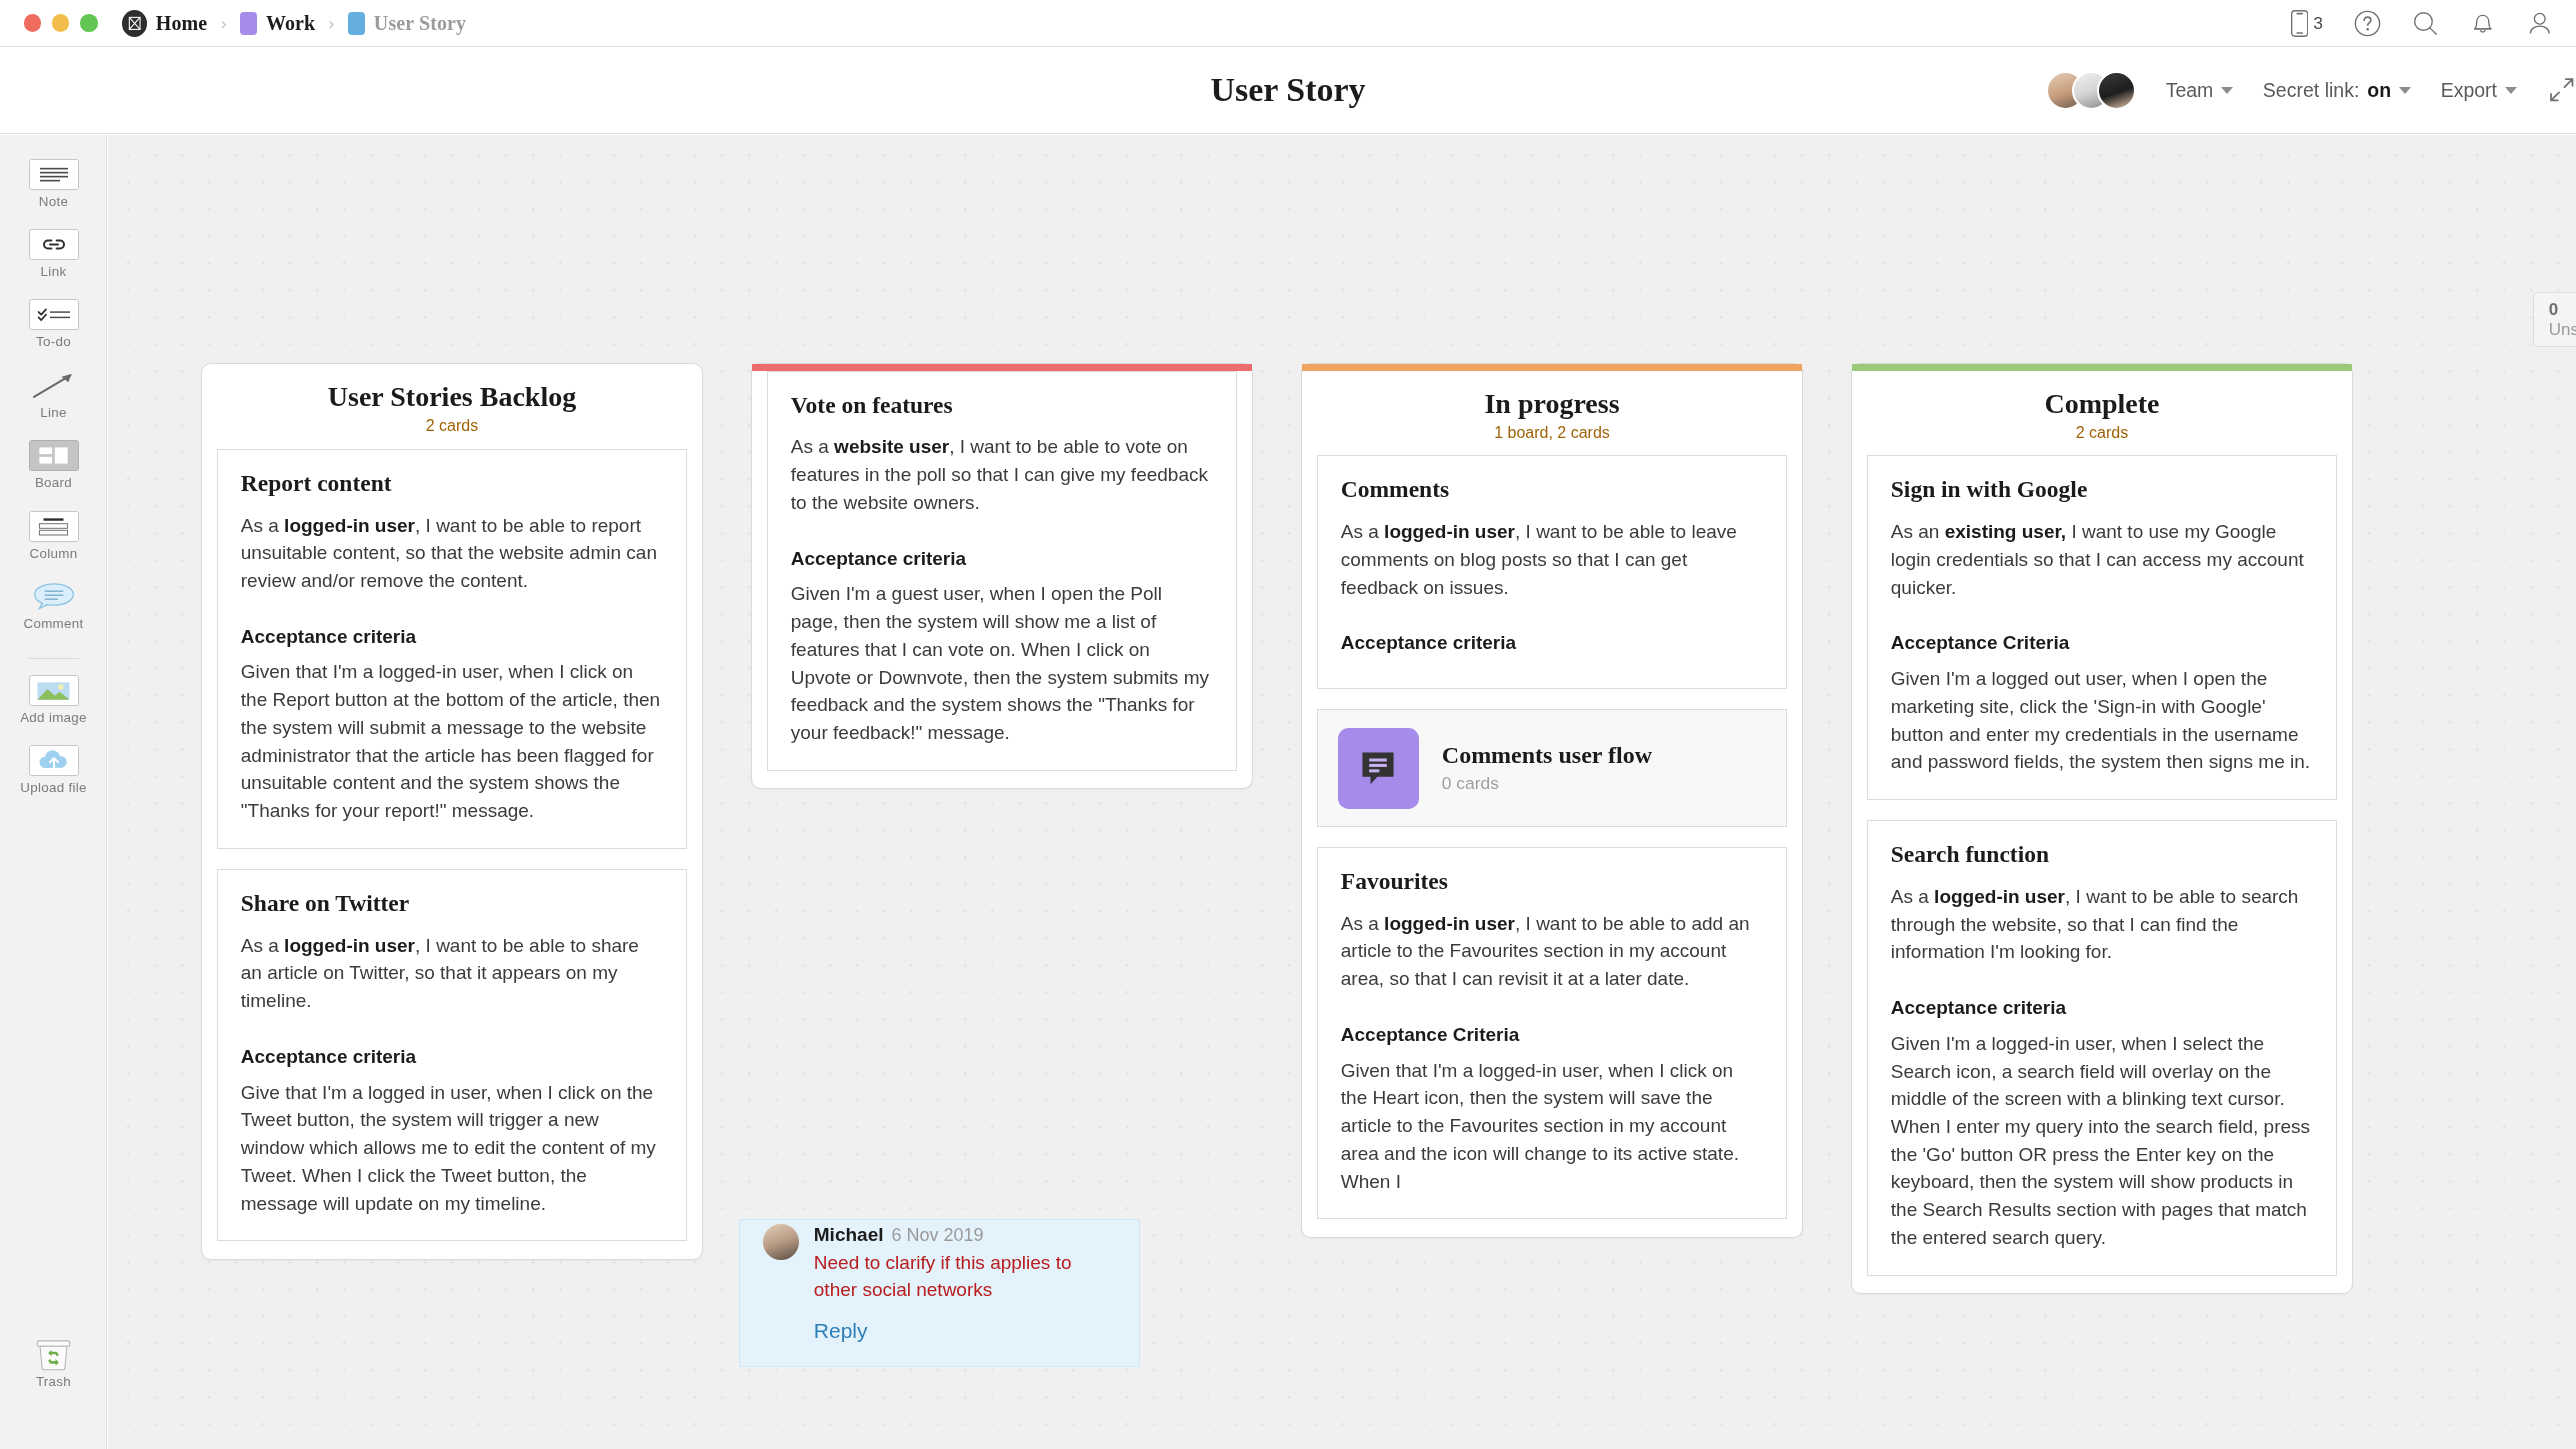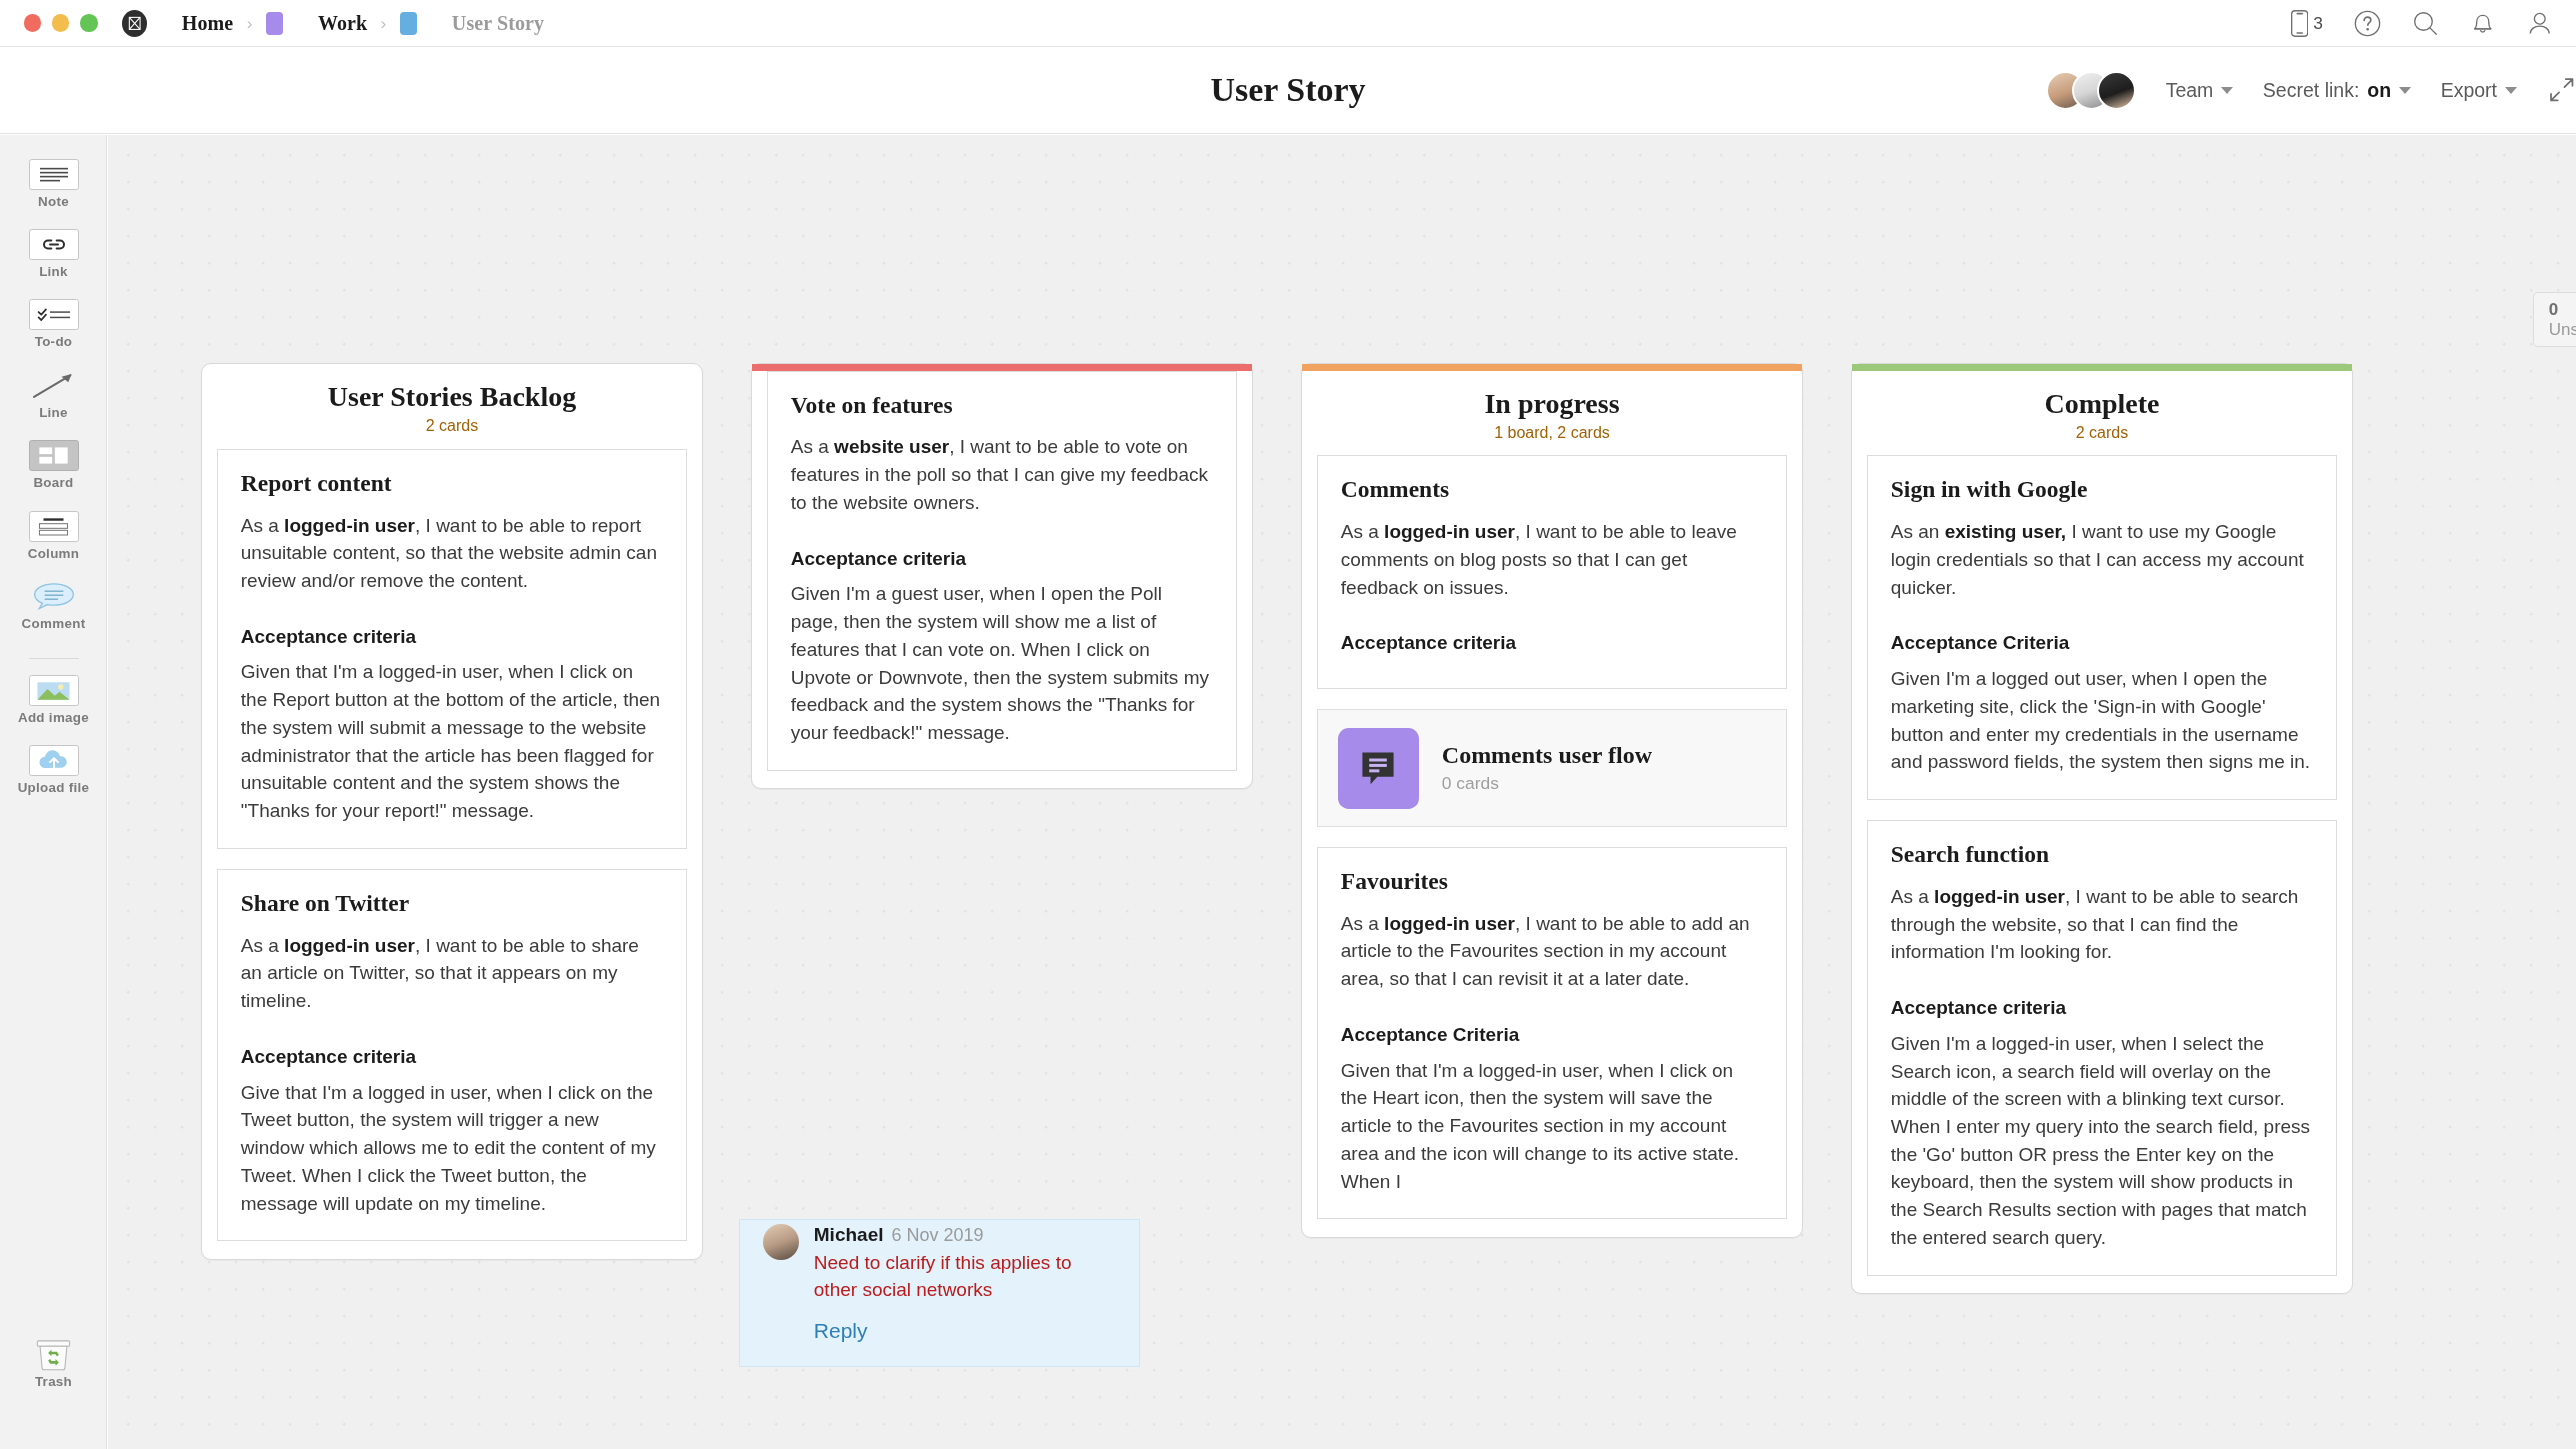--- a/index.html
+++ b/index.html
@@ -23,21 +23,20 @@
   .dot.red { background: #ef6c5f; }
   .dot.yellow { background: #f2bd4c; }
   .dot.green { background: #62c554; }
 
   .crumbs { display: flex; align-items: center; gap: 0; }
   .crumb { display: flex; align-items: center; gap: 8.7px; }
   .crumb-label {
     font-family: "Liberation Serif", serif;
     font-size: 20px; font-weight: 700; color: #1b1b1b;
     letter-spacing: 0.1px;
-    margin-left: 26px;
   }
   .crumb-label.muted { color: #9b9b9b; font-weight: 700; }
   .crumb-chip { width: 17.4px; height: 23px; border-radius: 4px; }
   .logo-badge {
     width: 25.5px; height: 27px; border-radius: 50%;
     background: #2e2e2e; display: flex; align-items: center; justify-content: center;
   }
   .sep { color: #c0c0c0; font-size: 17.4px; margin: 0 13.4px; }
 
   .topbar-right {
@@ -82,21 +81,21 @@
     border-top: 7.4px solid #8d8d8d;
   }
 
   
   .sidebar {
     position: absolute; top: 135px; left: 0; width: 107px; height: 1314px;
     background: #f2f2f2; border-right: 0.7px solid #e0e0e0;
   }
   .tool {
     width: 107px; display: flex; flex-direction: column;
-    align-items: center; gap: 4px; position: absolute; font-weight: bold;
+    align-items: center; gap: 4px; position: absolute;
   }
   .tool-icon {
     width: 50px; height: 31px; border: 0.7px solid #c6c6c6; border-radius: 2.7px;
     background: #ffffff; display: flex; align-items: center; justify-content: center;
   }
   .tool-icon.sel { background: #c4c4c4; border-color: #b0b0b0; }
   .tool-icon.noborder { border: none; background: transparent; }
   .tool-label { font-size: 13.4px; color: #7b7b7b; letter-spacing: 0.3px; }
   .divider {
     position: absolute; left: 29px; width: 50px; height: 0.7px; background: #d9d9d9;

